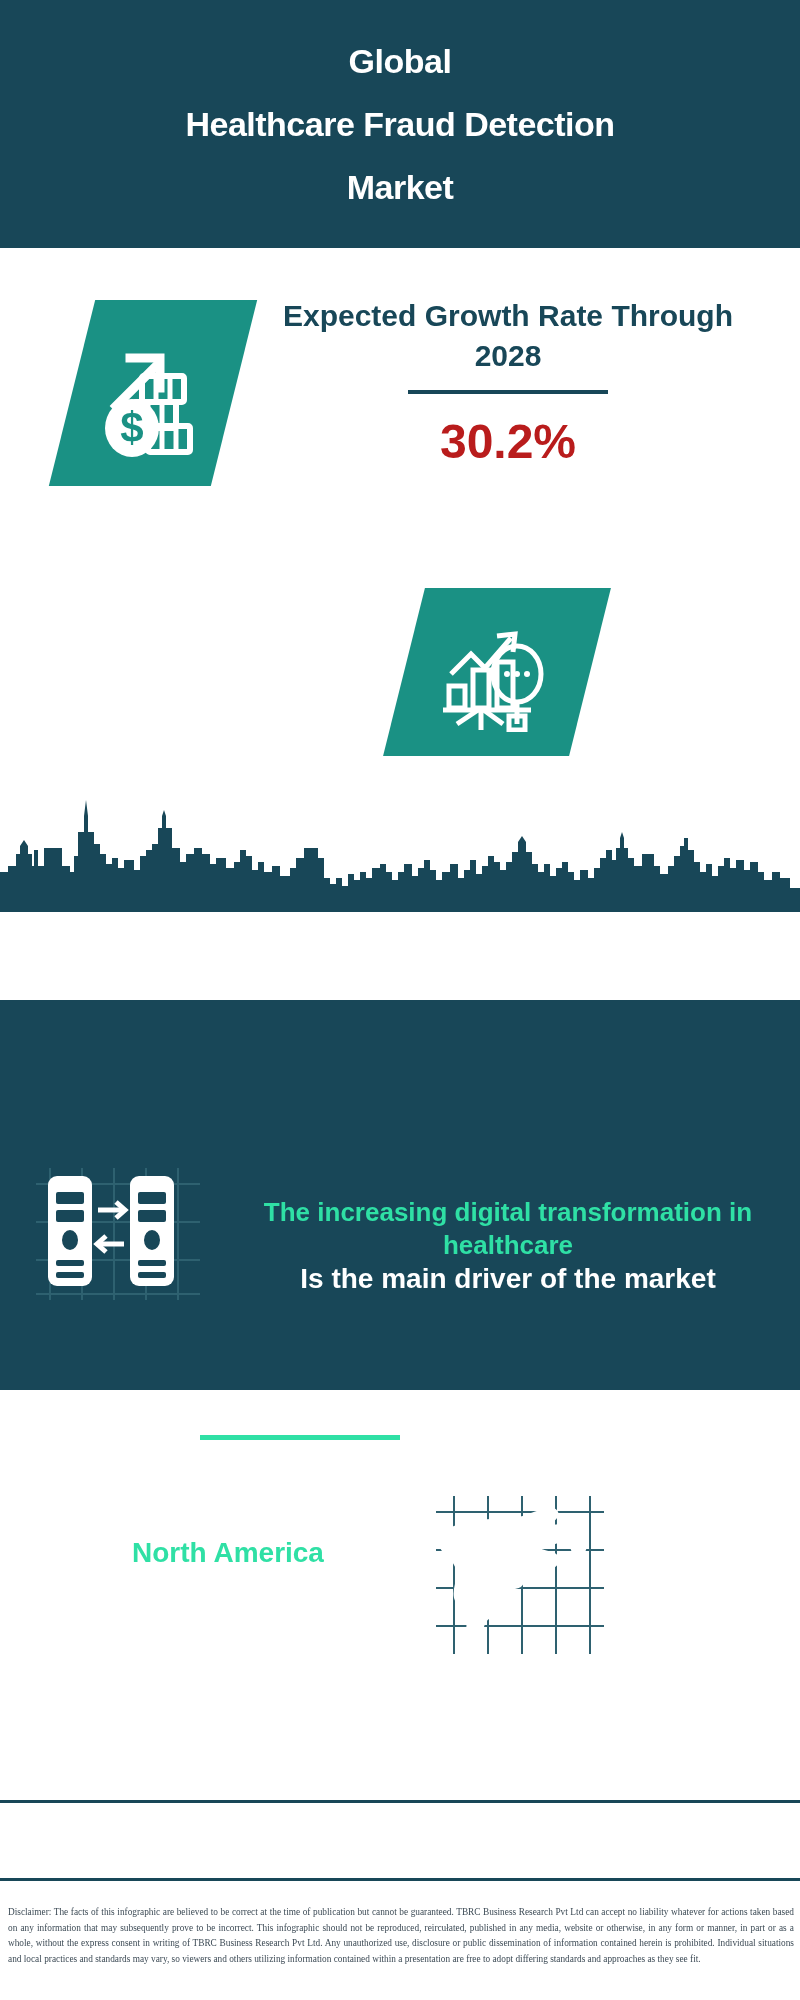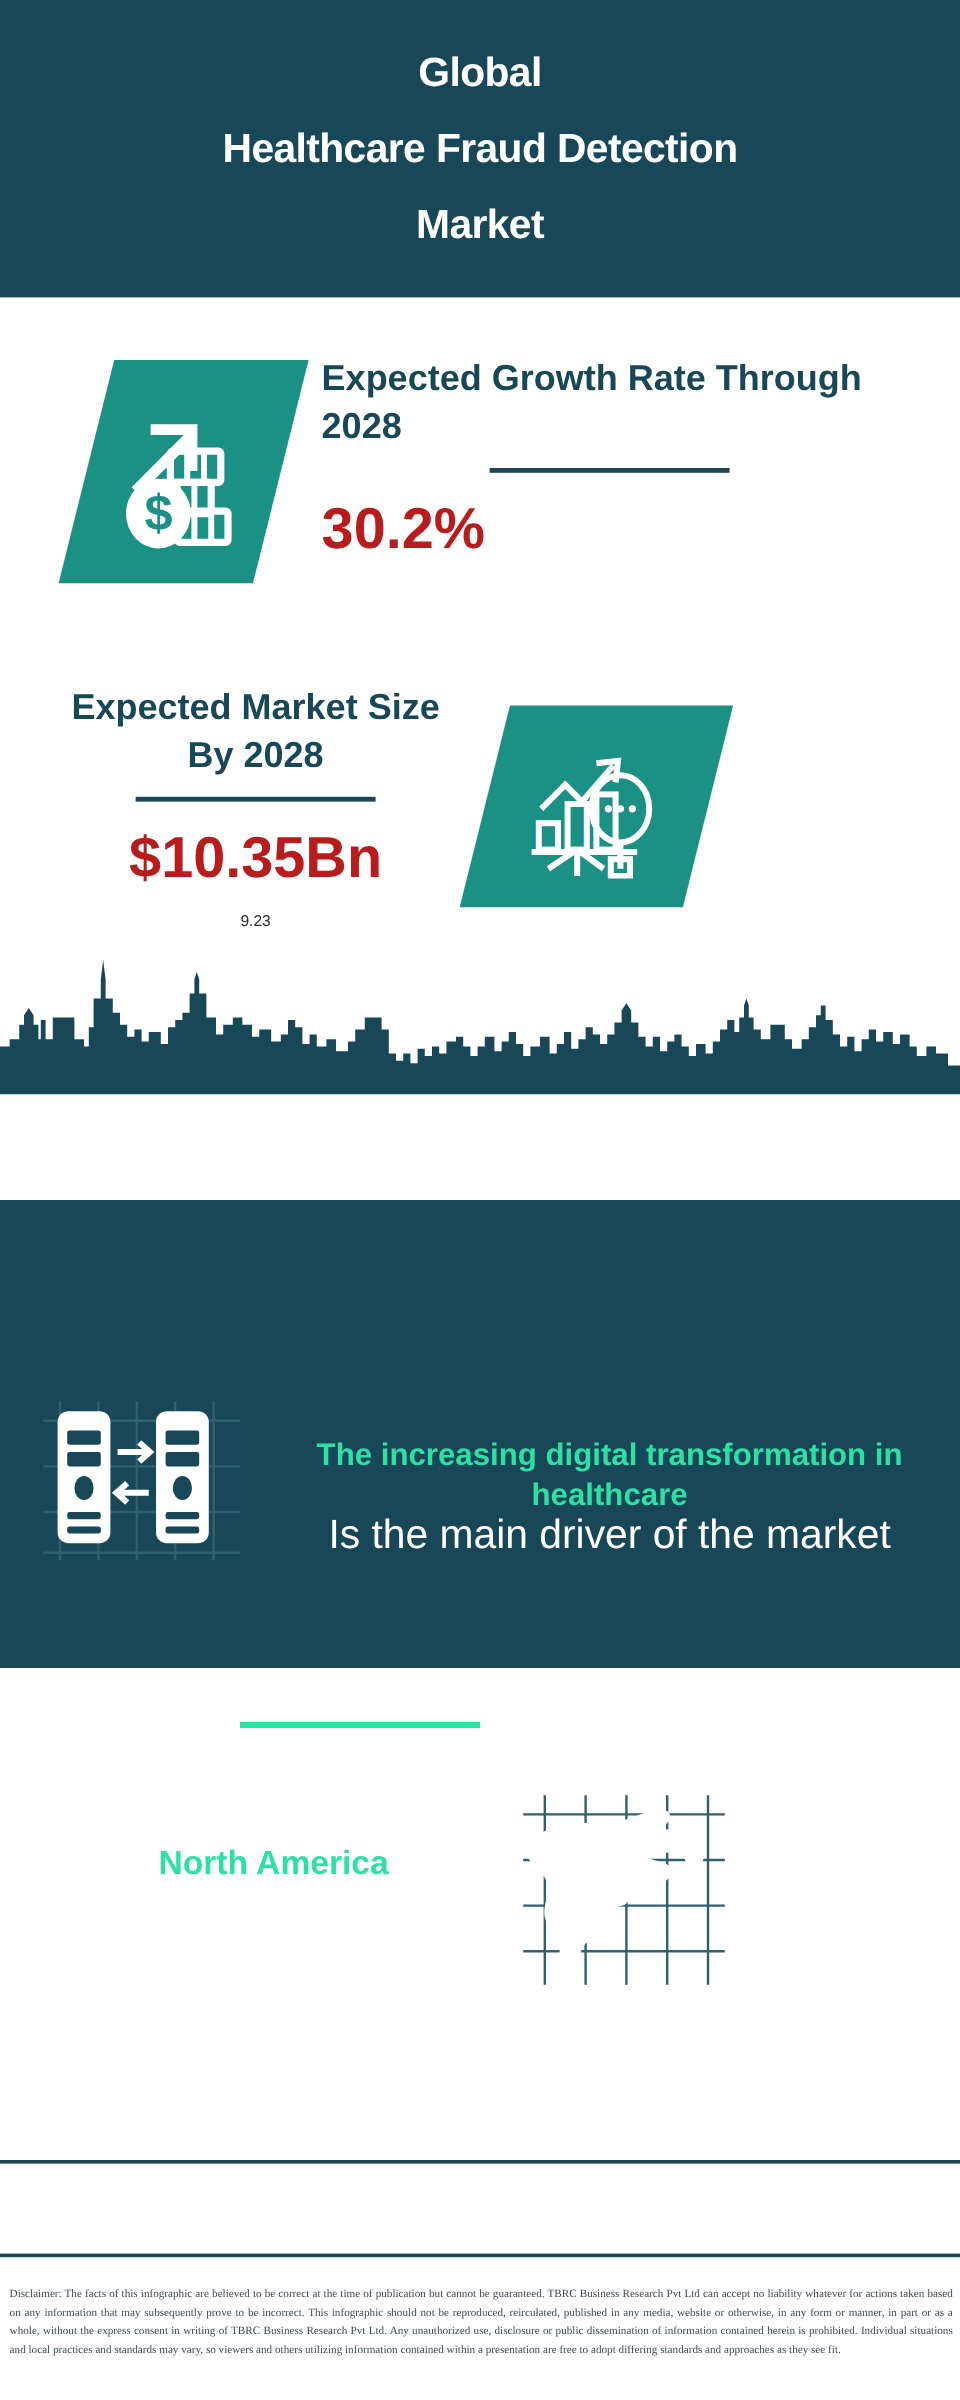--- a/index.html
+++ b/index.html
@@ -40,20 +40,21 @@
     background:#1a9184;
     transform:skewX(-14deg);
     display:flex;align-items:center;justify-content:center;
   }
   .para > svg{transform:skewX(14deg);}
 
   
   .stat1-icon{left:72px;top:300px;width:162px;height:186px;}
   .stat1-text{
     position:absolute;left:268px;top:296px;width:480px;
+    text-align:center;
   }
   .stat-label{
     color:#184758;
     font-size:30px;line-height:40px;
     font-weight:bold;
   }
   .rule-dark{
     width:200px;height:4px;background:#184758;
     margin:14px auto 12px auto;
   }
@@ -87,21 +88,21 @@
   .driver-icon{position:absolute;left:30px;top:1148px;width:185px;height:170px;}
   .driver-text{
     position:absolute;left:228px;top:1152px;width:560px;text-align:center;
   }
   .hl-green{
     color:#2fe0a5;
     font-size:26px;line-height:33px;font-weight:bold;margin-top:44px;
   }
   .body-white{
     color:#ffffff;
-    font-size:34px;line-height:34px;font-weight:normal;
+    font-size:28px;line-height:34px;font-weight:bold;
   }
 
   .rule-green{
     position:absolute;left:200px;top:1435px;
     width:200px;height:5px;background:#2fe0a5;
   }
 
   
   .region-text{
     position:absolute;left:28px;top:1490px;width:400px;text-align:center;
@@ -162,27 +163,20 @@
     </svg>
   </div>
 
   <div class="stat1-text">
     <div class="stat-label">Expected Growth
 Rate Through 2028</div>
     <div class="rule-dark"></div>
     <div class="stat-value">30.2%</div>
   </div>
 
-  <div class="stat2-text">
-    <div class="stat-label">Expected Market
-Size By 2028</div>
-    <div class="rule-dark"></div>
-    <div class="stat-value">$10.35Bn</div>
-    <div class="sub-note">9.23</div>
-  </div>
 
   <div class="para stat2-icon">
     <svg width="120" height="120" viewBox="0 0 120 120" fill="none" stroke="#ffffff" stroke-width="5">
 
       <polyline points="14,62 34,42 48,56 74,26" fill="none"></polyline>
       <polyline points="60,24 78,22 76,40" fill="none"></polyline>
 
       <rect x="12" y="74" width="16" height="22" fill="none"></rect>
       <rect x="36" y="58" width="16" height="38" fill="none"></rect>
       <rect x="60" y="50" width="16" height="46" fill="none"></rect>

